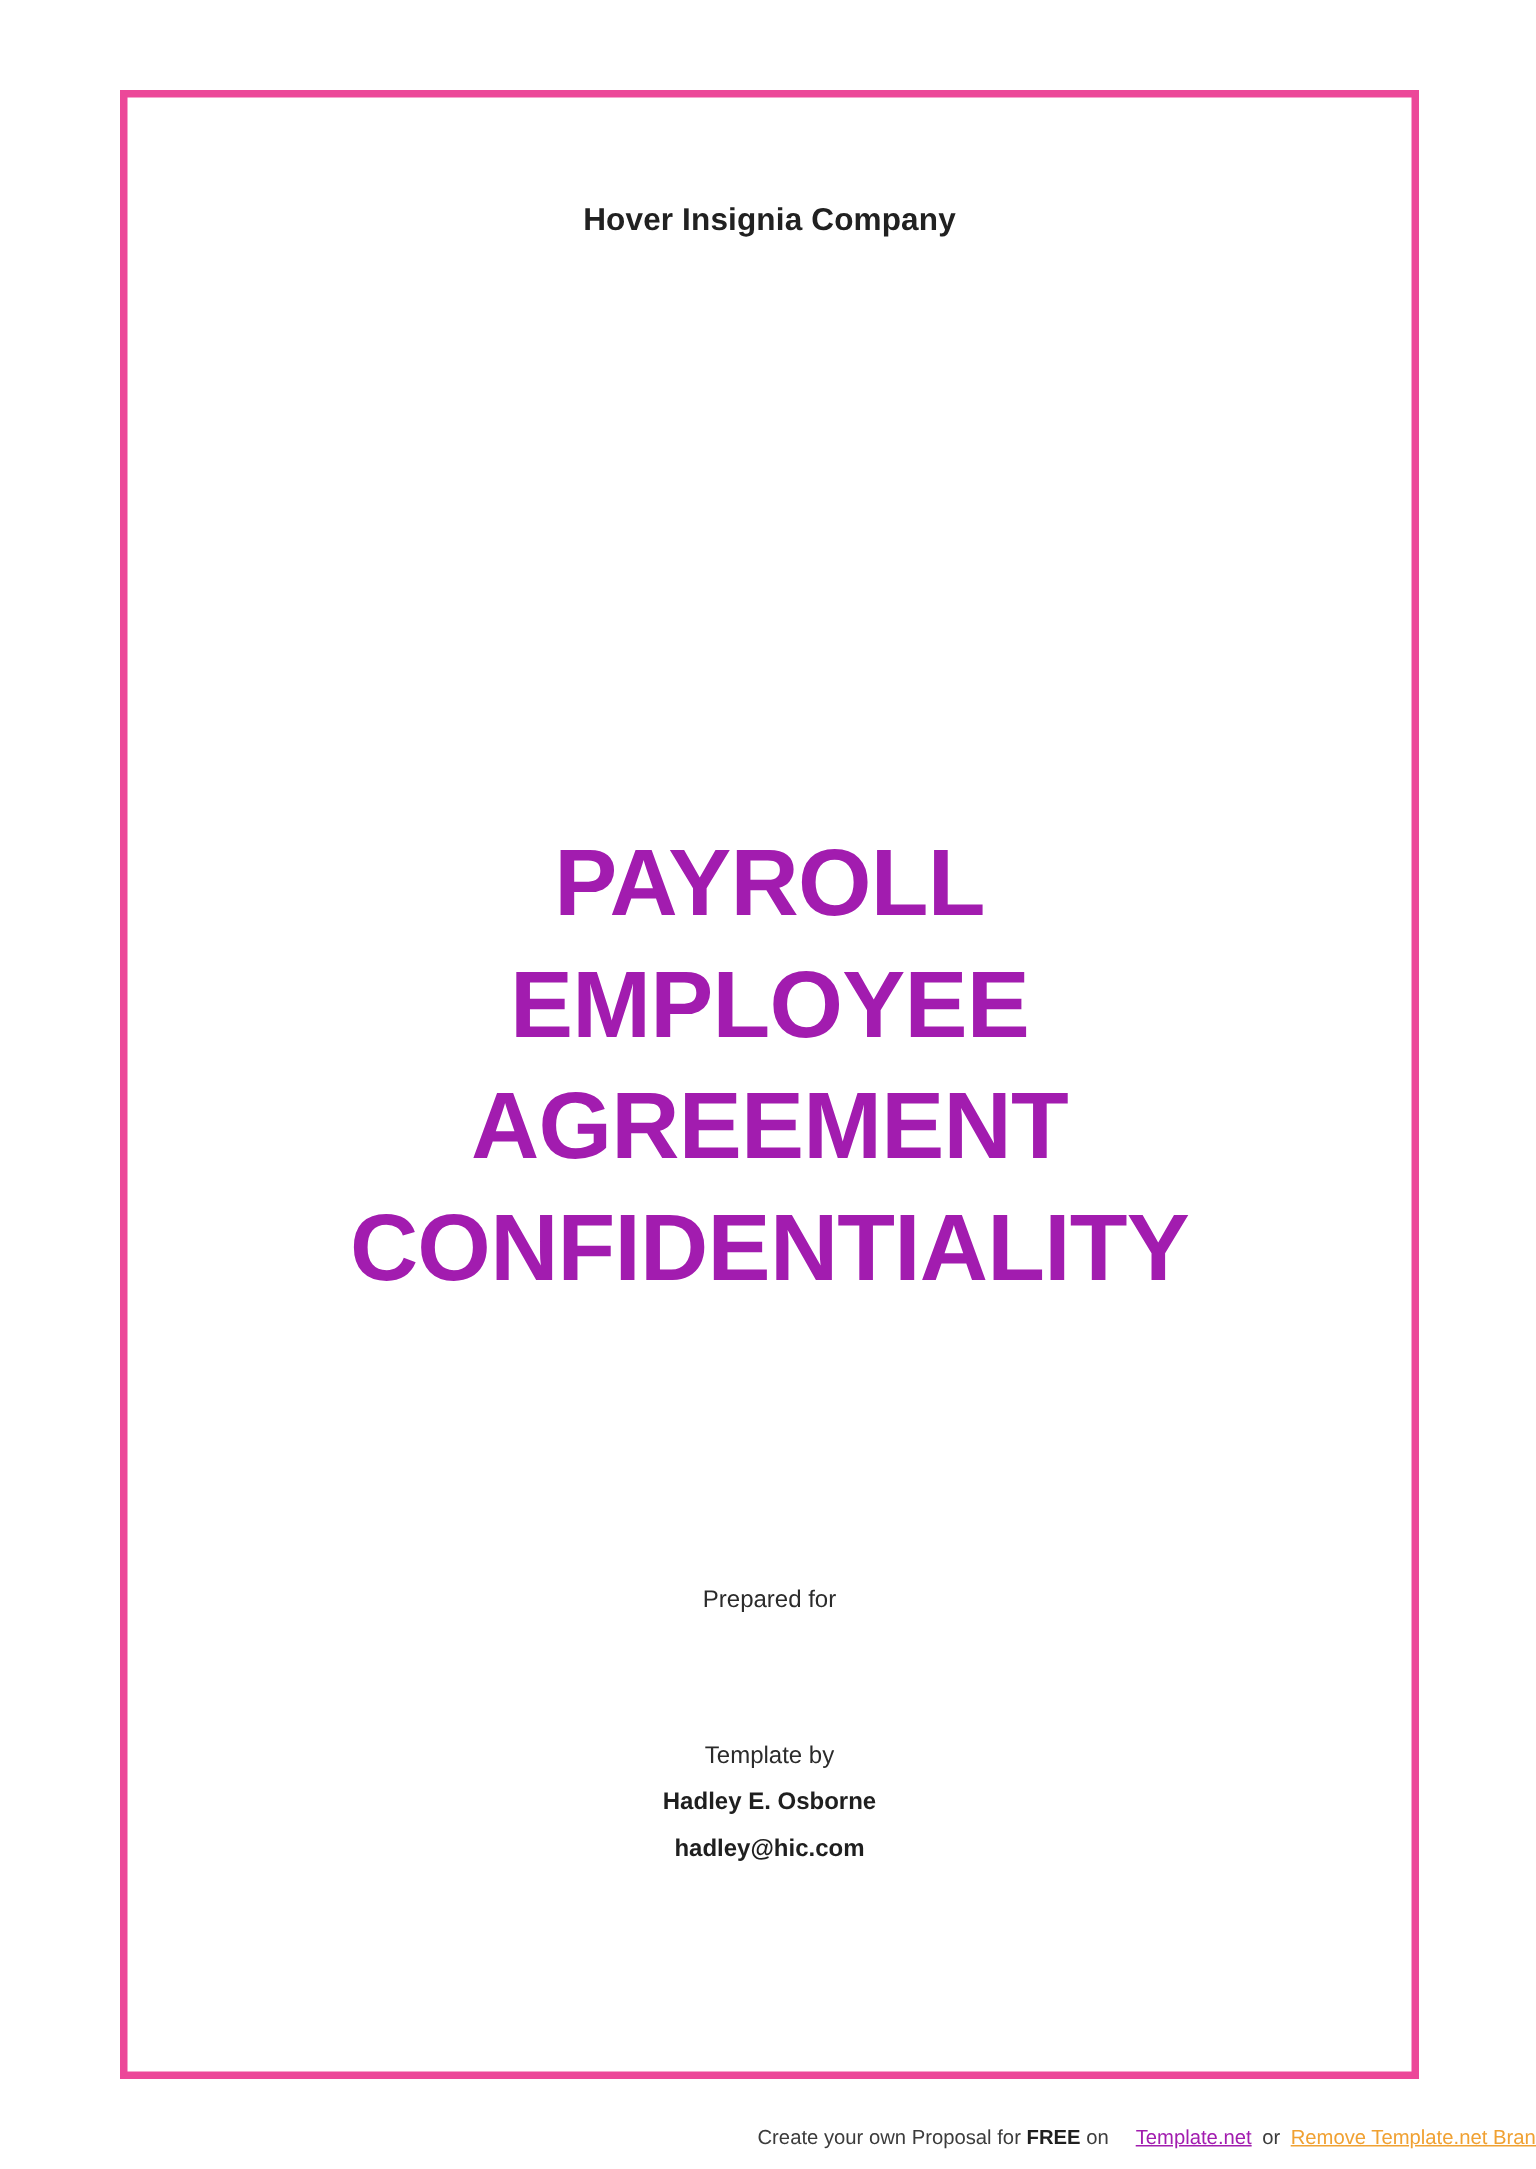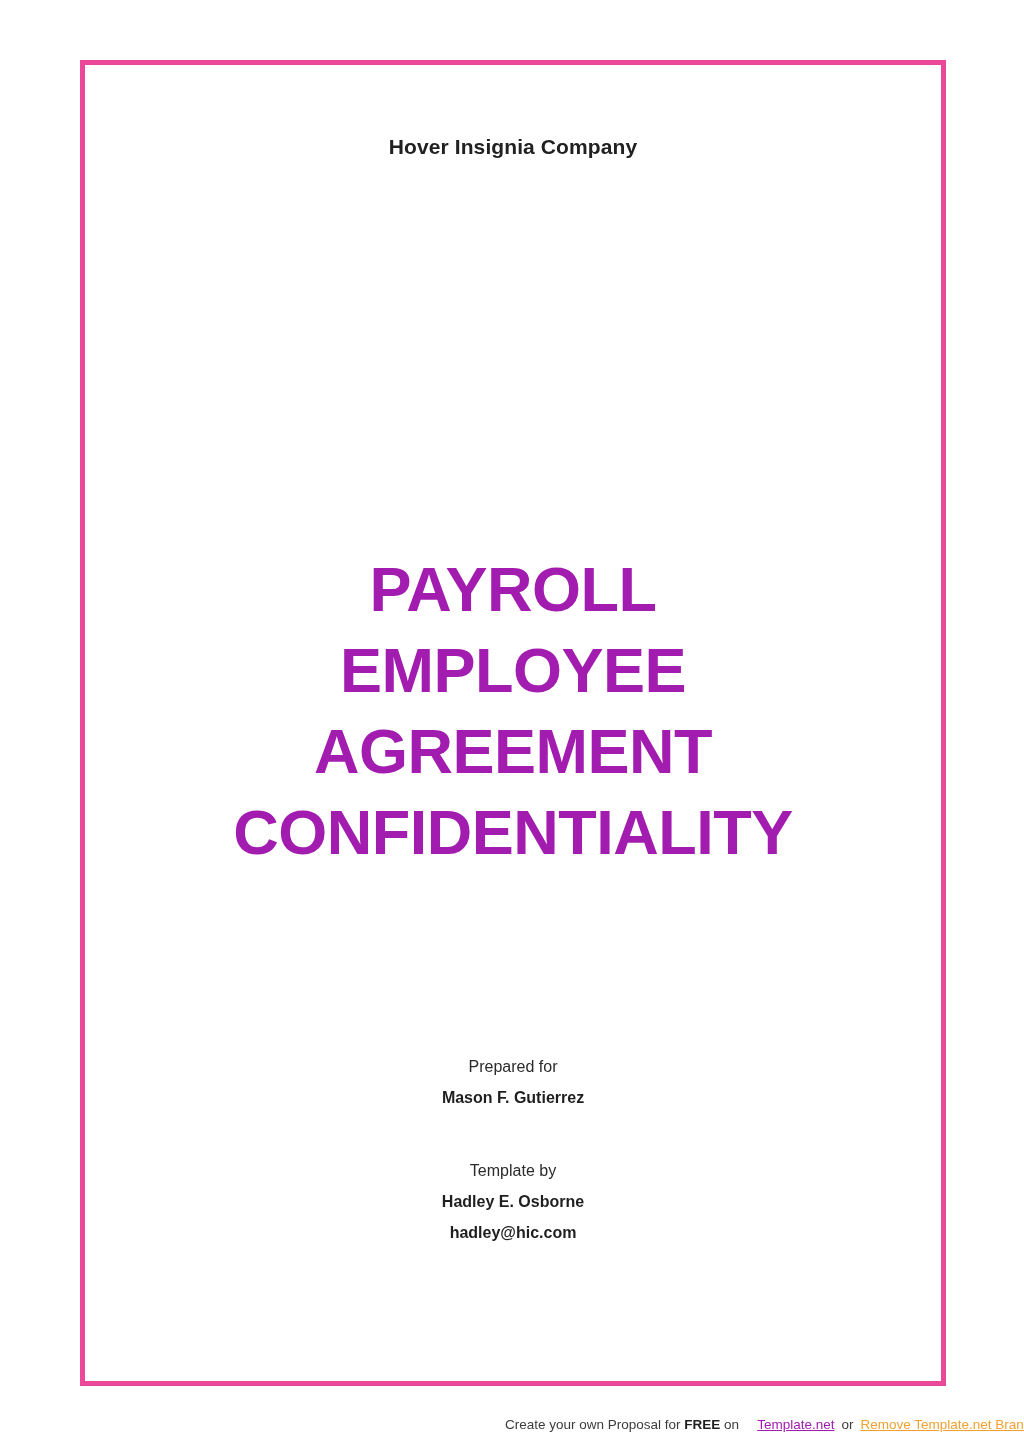--- a/index.html
+++ b/index.html
@@ -88,21 +88,20 @@
 
     <div class="centered doc-title">
       <div>PAYROLL</div>
       <div>EMPLOYEE</div>
       <div>AGREEMENT</div>
       <div>CONFIDENTIALITY</div>
     </div>
 
     <div class="centered prepared-block prepared-for">
       <div class="block-label">Prepared for</div>
-      <div class="block-name">Mason F. Gutierrez</div>
     </div>
 
     <div class="centered prepared-block prepared-by">
       <div class="block-label">Template by</div>
       <div class="block-name">Hadley E. Osborne</div>
       <div class="block-email">hadley@hic.com</div>
     </div>
 
 
   </div>

